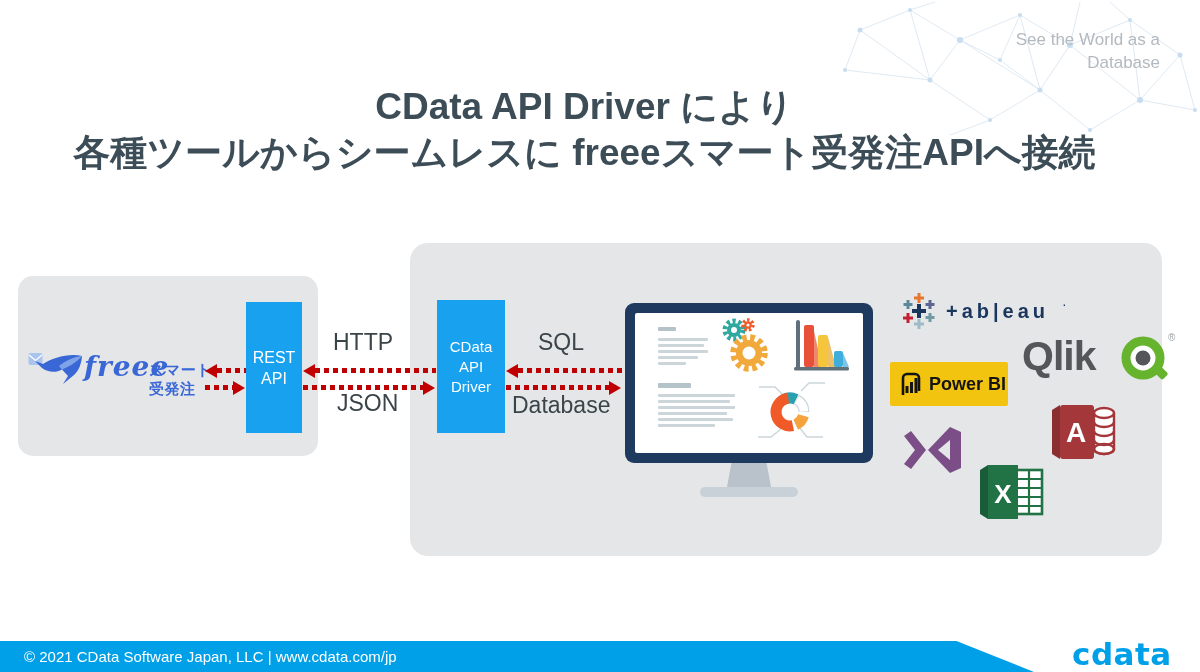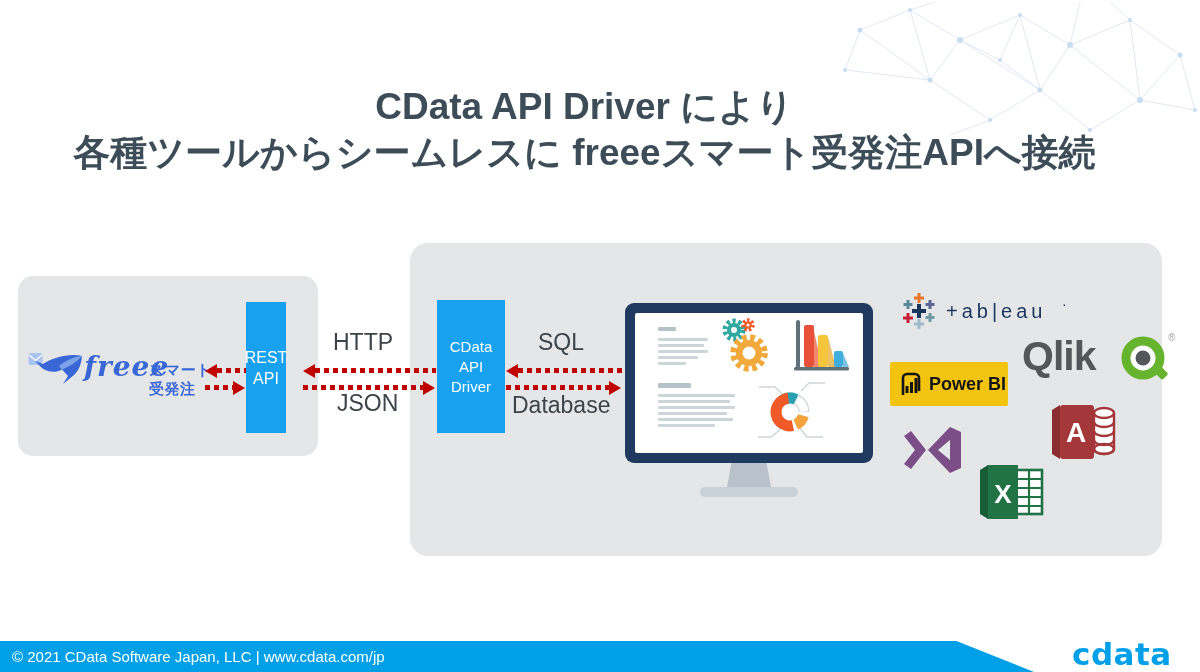--- a/index.html
+++ b/index.html
@@ -12,21 +12,21 @@
   .tagline{position:absolute;top:28px;right:40px;text-align:right;color:#b3b9be;font-size:17px;line-height:23px;}
   .title{position:absolute;top:84px;left:0;width:1169px;text-align:center;color:var(--title-color);
          font-weight:bold;font-size:37px;line-height:46px;letter-spacing:0;}
   
   .panel{position:absolute;background:var(--panel-gray);border-radius:15px;}
   #left-panel{left:18px;top:276px;width:300px;height:180px;}
   #right-panel{left:410px;top:243px;width:752px;height:313px;border-radius:18px;}
   
   .bluebox{position:absolute;background:var(--accent-blue);color:#fff;display:flex;flex-direction:column;
            align-items:center;justify-content:center;text-align:center;}
-  #rest-box{left:246px;top:302px;width:40px;height:131px;font-size:16px;line-height:21px;}
+  #rest-box{left:246px;top:302px;width:56px;height:131px;font-size:16px;line-height:21px;}
   #driver-box{left:437px;top:300px;width:68px;height:133px;font-size:15px;line-height:20px;}
   
   .flowlabel{position:absolute;color:#3a4449;font-size:23px;}
   
   .dashline{position:absolute;height:5px;background-image:repeating-linear-gradient(90deg,var(--arrow-red) 0 5px,transparent 5px 9px);}
   .head-left{position:absolute;width:0;height:0;border:7px solid transparent;border-left:0;border-right:12px solid var(--arrow-red);}
   .head-right{position:absolute;width:0;height:0;border:7px solid transparent;border-right:0;border-left:12px solid var(--arrow-red);}
   
   #freee-logo{left:28px;top:350px;width:195px;height:44px;}
   #freee-script{position:absolute;left:56px;top:0px;font-family:"DejaVu Serif",serif;font-style:italic;
@@ -34,31 +34,31 @@
   #freee-suffix{position:absolute;left:121px;top:11px;font-size:15px;font-weight:bold;color:var(--freee-blue);letter-spacing:0.5px;}
   
   #monitor-frame{left:625px;top:303px;width:248px;height:160px;background:#1f3a5f;border-radius:9px;}
   #monitor-screen{left:635px;top:313px;width:228px;height:140px;background:#fff;border-radius:2px;}
   #monitor-neck{left:727px;top:463px;width:44px;height:24px;background:#b9c2ca;clip-path:polygon(10% 0,90% 0,100% 100%,0 100%);}
   #monitor-base{left:700px;top:487px;width:98px;height:10px;background:#c9d1d8;border-radius:5px;}
   .scr-line{position:absolute;height:3px;background:#cbd5da;border-radius:1px;}
   .scr-head{position:absolute;background:#b4c3ca;border-radius:1px;}
   
   #tableau-logo{left:900px;top:292px;height:40px;}
-  #tableau-text{position:absolute;left:46px;top:8px;font-size:20px;font-weight:400;color:#1b365d;letter-spacing:4px;}
+  #tableau-text{position:absolute;left:46px;top:8px;font-size:20px;font-weight:700;color:#1b365d;letter-spacing:4px;}
   #tableau-tm{position:absolute;left:162px;top:4px;font-size:14px;color:#1b365d;}
   #qlik-logo{left:1022px;top:333px;height:52px;}
   #qlik-text{position:absolute;left:0;top:0;font-size:41px;font-weight:800;color:#54565a;letter-spacing:-1px;}
   #qlik-icon{position:absolute;left:96px;top:-2px;}
   #powerbi-logo{left:890px;top:362px;width:118px;height:44px;background:var(--powerbi-yellow);border-radius:2px;
                 display:flex;align-items:center;}
   #powerbi-text{font-size:18px;font-weight:600;color:#141414;margin-left:6px;}
   
   #footer-bar{left:0;top:641px;width:1034px;height:31px;background:var(--footer-blue);
-              clip-path:polygon(0 0,92.5% 0,100% 100%,0 100%);color:#fff;font-size:15px;line-height:31px;padding-left:12px;box-sizing:border-box;}
+              clip-path:polygon(0 0,92.5% 0,100% 100%,0 100%);color:#fff;font-size:15px;line-height:31px;padding-left:24px;box-sizing:border-box;}
   #cdata-logo{left:1072px;top:636px;font-size:31px;font-weight:bold;color:var(--footer-blue);letter-spacing:0.5px;
               font-family:"DejaVu Sans",sans-serif;}
 </style>
 </head>
 <body>
 
 <div id="stage">
 
   <svg class="abs" style="right:0;top:0;" width="360" height="140" viewBox="0 0 360 140">
     <g stroke="#dfeaf4" stroke-width="1" fill="none">
@@ -79,20 +79,24 @@
         <circle cx="340" cy="55" r="2.5"></circle>
       <circle cx="300" cy="100" r="3"></circle>
         <circle cx="150" cy="120" r="2"></circle>
         <circle cx="250" cy="130" r="2"></circle>
       <circle cx="5" cy="70" r="2"></circle>
         <circle cx="160" cy="60" r="2"></circle>
         <circle cx="355" cy="110" r="2"></circle>
     </g>
   </svg>
 
+  <div class="tagline">
+    <div>See the World as a</div>
+    <div>Database</div>
+  </div>
 
   <div class="title">
     <div>CData API Driver により</div>
     <div>各種ツールからシームレスに freeeスマート受発注APIへ接続</div>
   </div>
 
   <div class="panel" id="left-panel"></div>
 
   <div class="abs" id="freee-logo">
     <svg class="abs" style="left:0;top:2px;" width="15" height="14" viewBox="0 0 15 14">

